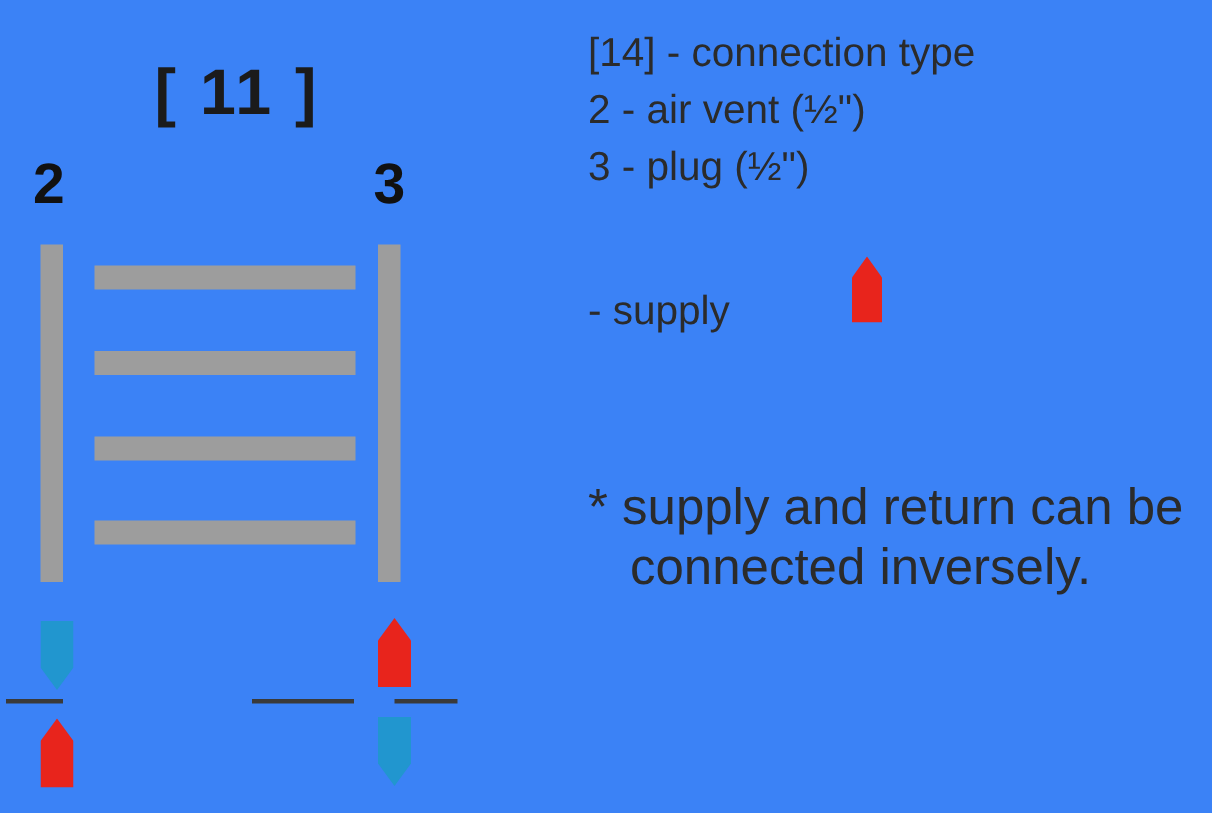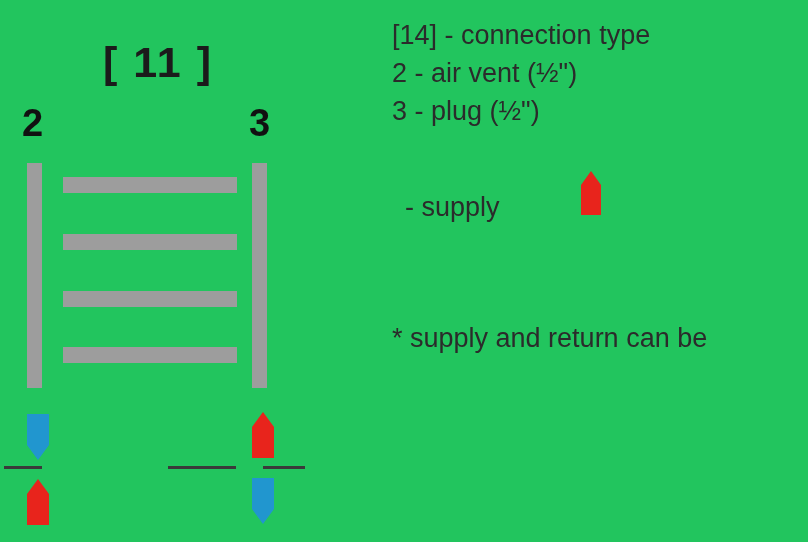--- a/index.html
+++ b/index.html
@@ -7,21 +7,21 @@
     padding: 0;
     background: #ffffff;
   }
   body {
     font-family: "Liberation Sans", sans-serif;
   }
   #canvas {
     position: relative;
     width: 808px;
     height: 542px;
-    background: #22c55e;
+    background: #3b82f6;
     overflow: hidden;
   }
 
   
   .bracket-title {
     position: absolute;
     left: 96px;
     top: 41px;
     width: 124px;
     text-align: center;
@@ -102,21 +102,20 @@
 
   .key-block {
     position: absolute;
     left: 392px;
     top: 188px;
     width: 230px;
   }
   .key-row {
     position: relative;
     height: 44px;
-    margin-left: 13px;
   }
   .key-text {
     position: absolute;
     left: 0;
     top: 0;
     font-size: 27px;
     color: #2b2b2b;
     line-height: 38px;
     white-space: pre;
   }
@@ -129,21 +128,21 @@
   .key-arrow.supply { left: 176px; top: -17px; }
   .key-arrow.return { left: 176px; top: 49px; }
 
   .footnote {
     position: absolute;
     left: 392px;
     top: 318px;
     width: 400px;
   }
   .footnote-line {
-    font-size: 27px;
+    font-size: 34px;
     color: #2b2b2b;
     line-height: 40px;
     white-space: pre;
   }
   .footnote-line.indent { padding-left: 28px; }
 </style>
 </head>
 <body>
 
 <div id="canvas">
@@ -200,15 +199,16 @@
       <span class="key-arrow supply">
         <svg viewBox="0 0 20 44" xmlns="http://www.w3.org/2000/svg">
           <polygon points="10,0 20,14 20,44 0,44 0,14" fill="#e8241c"></polygon>
         </svg>
       </span>
     </div>
   </div>
 
   <div class="footnote">
     <div class="footnote-line">* supply and return can be</div>
+    <div class="footnote-line indent">connected inversely.</div>
   </div>
 
 </div>
 
 </body></html>

